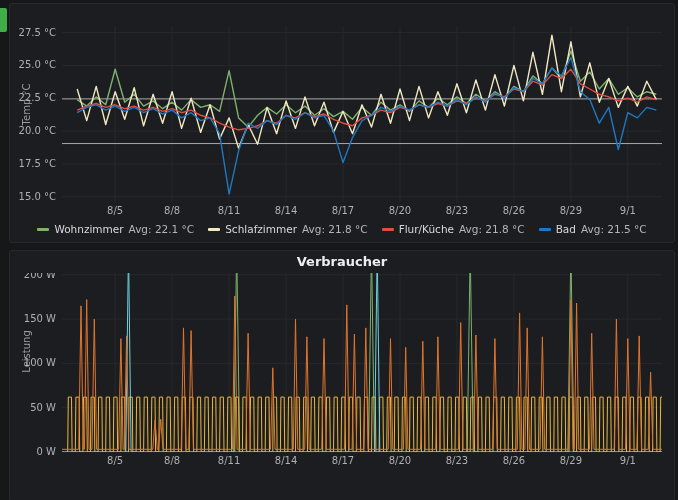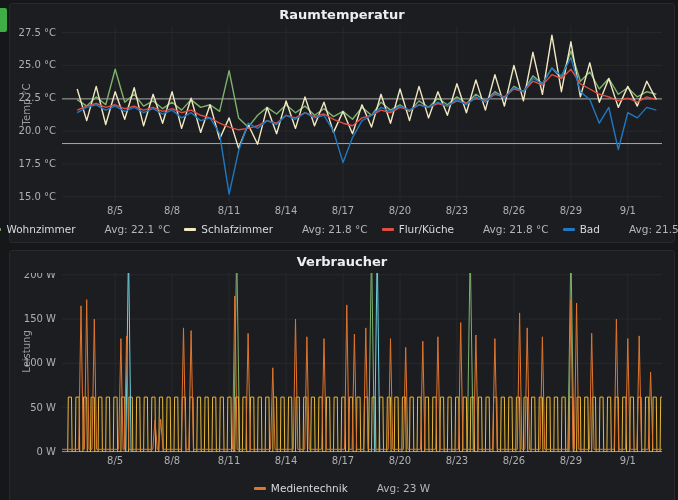--- a/index.html
+++ b/index.html
@@ -30,29 +30,28 @@
     position:absolute;left:8px;right:6px;top:22px;bottom:24px;
   }
   .legend{
     position:absolute;left:0;right:0;bottom:2px;height:17px;
     display:flex;justify-content:center;align-items:flex-start;gap:14px;
     font-size:10.5px;white-space:nowrap;
   }
   .legend-item{display:inline-flex;align-items:center;gap:5px;cursor:pointer;}
   .legend-mark{display:inline-block;width:12px;height:3px;border-radius:1px;}
   .legend-name{color:#d8d9da;}
-  .legend-avg{color:#b4b6b9;margin-left:24px;}
+  .legend-avg{color:#b4b6b9;}
 </style>
 </head>
 <body>
 
 <span class="row-strip" style="background: rgb(63, 174, 70);"></span>
 
 <section class="panel panel-1">
-  <h2 class="panel-title">Raumtemperatur</h2>
   <span class="ylabel">Temp °C</span>
   <div class="chart"><svg width="650" height="192">
         <defs>
           <clipPath id="clip0">
             <rect x="44" y="0" width="600" height="176"></rect>
           </clipPath>
         </defs>
         <line x1="44" y1="170.7462686567164" x2="644" y2="170.7462686567164" stroke="#28292c" stroke-width="1"></line>
         <text x="38" y="173.7462686567164" fill="#aeb0b3" font-size="10" text-anchor="end">15.0 °C</text>
         <line x1="44" y1="137.91044776119404" x2="644" y2="137.91044776119404" stroke="#28292c" stroke-width="1"></line>
@@ -154,19 +153,14 @@
         <line x1="552.8607594936709" y1="0" x2="552.8607594936709" y2="179" stroke="#28292c" stroke-width="1"></line>
         <text x="552.8607594936709" y="191" fill="#aeb0b3" font-size="10" text-anchor="middle">8/29</text>
         <line x1="609.8227848101266" y1="0" x2="609.8227848101266" y2="179" stroke="#28292c" stroke-width="1"></line>
         <text x="609.8227848101266" y="191" fill="#aeb0b3" font-size="10" text-anchor="middle">9/1</text>
         <polyline points="44.0,179.0 215.6,179.0 218.7,-24.8 221.7,179.0 350.5,179.0 353.5,-24.8 356.5,179.0 449.2,179.0 452.2,-24.8 455.3,179.0 549.8,179.0 552.9,-24.8 555.9,179.0 644.0,179.0" fill="none" stroke="#7EB26D" stroke-width="1" stroke-linejoin="round" clip-path="url(#clip1)"></polyline>
         <polyline points="49.7,179.0 50.3,124.1 53.5,124.1 54.1,179.0 57.3,179.0 57.9,124.1 61.1,124.1 61.7,179.0 64.9,179.0 65.5,124.1 68.7,124.1 69.3,179.0 72.5,179.0 73.1,124.1 76.3,124.1 76.8,179.0 80.1,179.0 80.6,124.1 83.9,124.1 84.4,179.0 87.7,179.0 88.2,124.1 91.5,124.1 92.0,179.0 95.3,179.0 95.8,124.1 99.1,124.1 99.6,179.0 102.9,179.0 103.4,124.1 106.7,124.1 107.2,179.0 110.5,179.0 111.0,124.1 114.3,124.1 114.8,179.0 118.1,179.0 118.6,124.1 121.8,124.1 122.4,179.0 125.6,179.0 126.2,124.1 129.4,124.1 130.0,179.0 133.2,179.0 133.8,124.1 137.0,124.1 137.6,179.0 140.8,179.0 141.4,124.1 144.6,124.1 145.2,179.0 148.4,179.0 149.0,124.1 152.2,124.1 152.8,179.0 156.0,179.0 156.6,124.1 159.8,124.1 160.4,179.0 163.6,179.0 164.2,124.1 167.4,124.1 168.0,179.0 171.2,179.0 171.8,124.1 175.0,124.1 175.6,179.0 178.8,179.0 179.4,124.1 182.6,124.1 183.2,179.0 186.4,179.0 187.0,124.1 190.2,124.1 190.8,179.0 194.0,179.0 194.6,124.1 197.8,124.1 198.4,179.0 201.6,179.0 202.2,124.1 205.4,124.1 206.0,179.0 209.2,179.0 209.8,124.1 213.0,124.1 213.6,179.0 216.8,179.0 217.4,124.1 220.6,124.1 221.2,179.0 224.4,179.0 224.9,124.1 228.2,124.1 228.7,179.0 232.0,179.0 232.5,124.1 235.8,124.1 236.3,179.0 239.6,179.0 240.1,124.1 243.4,124.1 243.9,179.0 247.2,179.0 247.7,124.1 251.0,124.1 251.5,179.0 254.8,179.0 255.3,124.1 258.6,124.1 259.1,179.0 262.4,179.0 262.9,124.1 266.2,124.1 266.7,179.0 269.9,179.0 270.5,124.1 273.7,124.1 274.3,179.0 277.5,179.0 278.1,124.1 281.3,124.1 281.9,179.0 285.1,179.0 285.7,124.1 288.9,124.1 289.5,179.0 292.7,179.0 293.3,124.1 296.5,124.1 297.1,179.0 300.3,179.0 300.9,124.1 304.1,124.1 304.7,179.0 307.9,179.0 308.5,124.1 311.7,124.1 312.3,179.0 315.5,179.0 316.1,124.1 319.3,124.1 319.9,179.0 323.1,179.0 323.7,124.1 326.9,124.1 327.5,179.0 330.7,179.0 331.3,124.1 334.5,124.1 335.1,179.0 338.3,179.0 338.9,124.1 342.1,124.1 342.7,179.0 345.9,179.0 346.5,124.1 349.7,124.1 350.3,179.0 353.5,179.0 354.1,124.1 357.3,124.1 357.9,179.0 361.1,179.0 361.7,124.1 364.9,124.1 365.5,179.0 368.7,179.0 369.3,124.1 372.5,124.1 373.1,179.0 376.3,179.0 376.8,124.1 380.1,124.1 380.6,179.0 383.9,179.0 384.4,124.1 387.7,124.1 388.2,179.0 391.5,179.0 392.0,124.1 395.3,124.1 395.8,179.0 399.1,179.0 399.6,124.1 402.9,124.1 403.4,179.0 406.7,179.0 407.2,124.1 410.5,124.1 411.0,179.0 414.3,179.0 414.8,124.1 418.1,124.1 418.6,179.0 421.8,179.0 422.4,124.1 425.6,124.1 426.2,179.0 429.4,179.0 430.0,124.1 433.2,124.1 433.8,179.0 437.0,179.0 437.6,124.1 440.8,124.1 441.4,179.0 444.6,179.0 445.2,124.1 448.4,124.1 449.0,179.0 452.2,179.0 452.8,124.1 456.0,124.1 456.6,179.0 459.8,179.0 460.4,124.1 463.6,124.1 464.2,179.0 467.4,179.0 468.0,124.1 471.2,124.1 471.8,179.0 475.0,179.0 475.6,124.1 478.8,124.1 479.4,179.0 482.6,179.0 483.2,124.1 486.4,124.1 487.0,179.0 490.2,179.0 490.8,124.1 494.0,124.1 494.6,179.0 497.8,179.0 498.4,124.1 501.6,124.1 502.2,179.0 505.4,179.0 506.0,124.1 509.2,124.1 509.8,179.0 513.0,179.0 513.6,124.1 516.8,124.1 517.4,179.0 520.6,179.0 521.2,124.1 524.4,124.1 524.9,179.0 528.2,179.0 528.7,124.1 532.0,124.1 532.5,179.0 535.8,179.0 536.3,124.1 539.6,124.1 540.1,179.0 543.4,179.0 543.9,124.1 547.2,124.1 547.7,179.0 551.0,179.0 551.5,124.1 554.8,124.1 555.3,179.0 558.6,179.0 559.1,124.1 562.4,124.1 562.9,179.0 566.2,179.0 566.7,124.1 569.9,124.1 570.5,179.0 573.7,179.0 574.3,124.1 577.5,124.1 578.1,179.0 581.3,179.0 581.9,124.1 585.1,124.1 585.7,179.0 588.9,179.0 589.5,124.1 592.7,124.1 593.3,179.0 596.5,179.0 597.1,124.1 600.3,124.1 600.9,179.0 604.1,179.0 604.7,124.1 607.9,124.1 608.5,179.0 611.7,179.0 612.3,124.1 615.5,124.1 616.1,179.0 619.3,179.0 619.9,124.1 623.1,124.1 623.7,179.0 626.9,179.0 627.5,124.1 630.7,124.1 631.3,179.0 634.5,179.0 635.1,124.1 638.3,124.1 638.9,179.0 642.1,179.0 642.7,124.1 645.9,124.1 646.5,179.0" fill="none" stroke="#EAB839" stroke-width="1" stroke-linejoin="round" clip-path="url(#clip1)"></polyline>
         <polyline points="44.0,179.0 107.8,179.0 110.5,-24.8 113.1,179.0 356.5,179.0 359.2,-24.8 361.8,179.0 644.0,179.0" fill="none" stroke="#6ED0E0" stroke-width="1" stroke-linejoin="round" clip-path="url(#clip1)"></polyline>
         <polyline points="44.0,176.3 60.7,176.3 63.0,32.8 65.3,176.3 66.4,176.3 68.7,26.6 71.0,176.3 74.0,176.3 76.3,46.1 78.6,176.3 100.6,176.3 102.9,65.6 105.1,176.3 106.3,176.3 108.6,62.9 110.8,176.3 134.8,176.3 137.0,147.1 139.3,176.3 140.5,176.3 142.7,146.2 145.0,176.3 163.2,176.3 165.5,54.9 167.8,176.3 170.8,176.3 173.1,57.6 175.4,176.3 214.5,176.3 216.8,23.0 219.1,176.3 227.8,176.3 230.1,60.3 232.4,176.3 252.5,176.3 254.8,94.8 257.0,176.3 275.3,176.3 277.5,46.1 279.8,176.3 286.7,176.3 288.9,63.8 291.2,176.3 303.7,176.3 306.0,65.6 308.3,176.3 326.5,176.3 328.8,31.9 331.1,176.3 334.1,176.3 336.4,61.1 338.7,176.3 345.5,176.3 347.8,54.9 350.1,176.3 370.2,176.3 372.5,65.6 374.8,176.3 385.4,176.3 387.7,74.4 389.9,176.3 402.5,176.3 404.8,68.2 407.0,176.3 417.7,176.3 419.9,63.8 422.2,176.3 440.5,176.3 442.7,49.6 445.0,176.3 455.6,176.3 457.9,62.0 460.2,176.3 474.6,176.3 476.9,65.6 479.2,176.3 499.3,176.3 501.6,39.9 503.9,176.3 506.9,176.3 509.2,54.9 511.5,176.3 522.1,176.3 524.4,63.8 526.7,176.3 550.6,176.3 552.9,26.6 555.1,176.3 556.3,176.3 558.6,30.1 560.8,176.3 571.5,176.3 573.7,60.3 576.0,176.3 596.2,176.3 598.4,46.1 600.7,176.3 607.5,176.3 609.8,65.6 612.1,176.3 618.9,176.3 621.2,62.9 623.5,176.3 630.3,176.3 632.6,99.2 634.9,176.3 644.0,176.3" fill="none" stroke="#E0752D" stroke-width="1" stroke-linejoin="round" clip-path="url(#clip1)"></polyline>
       </svg></div>
   <div class="legend">
-      <span class="legend-item">
-        <span class="legend-mark" style="background: rgb(224, 117, 45);"></span>
-        <span class="legend-name">Medientechnik</span>
-        <span class="legend-avg">Avg: 23 W</span>
-      </span>
     </div>
 </section>
 
 </body></html>

